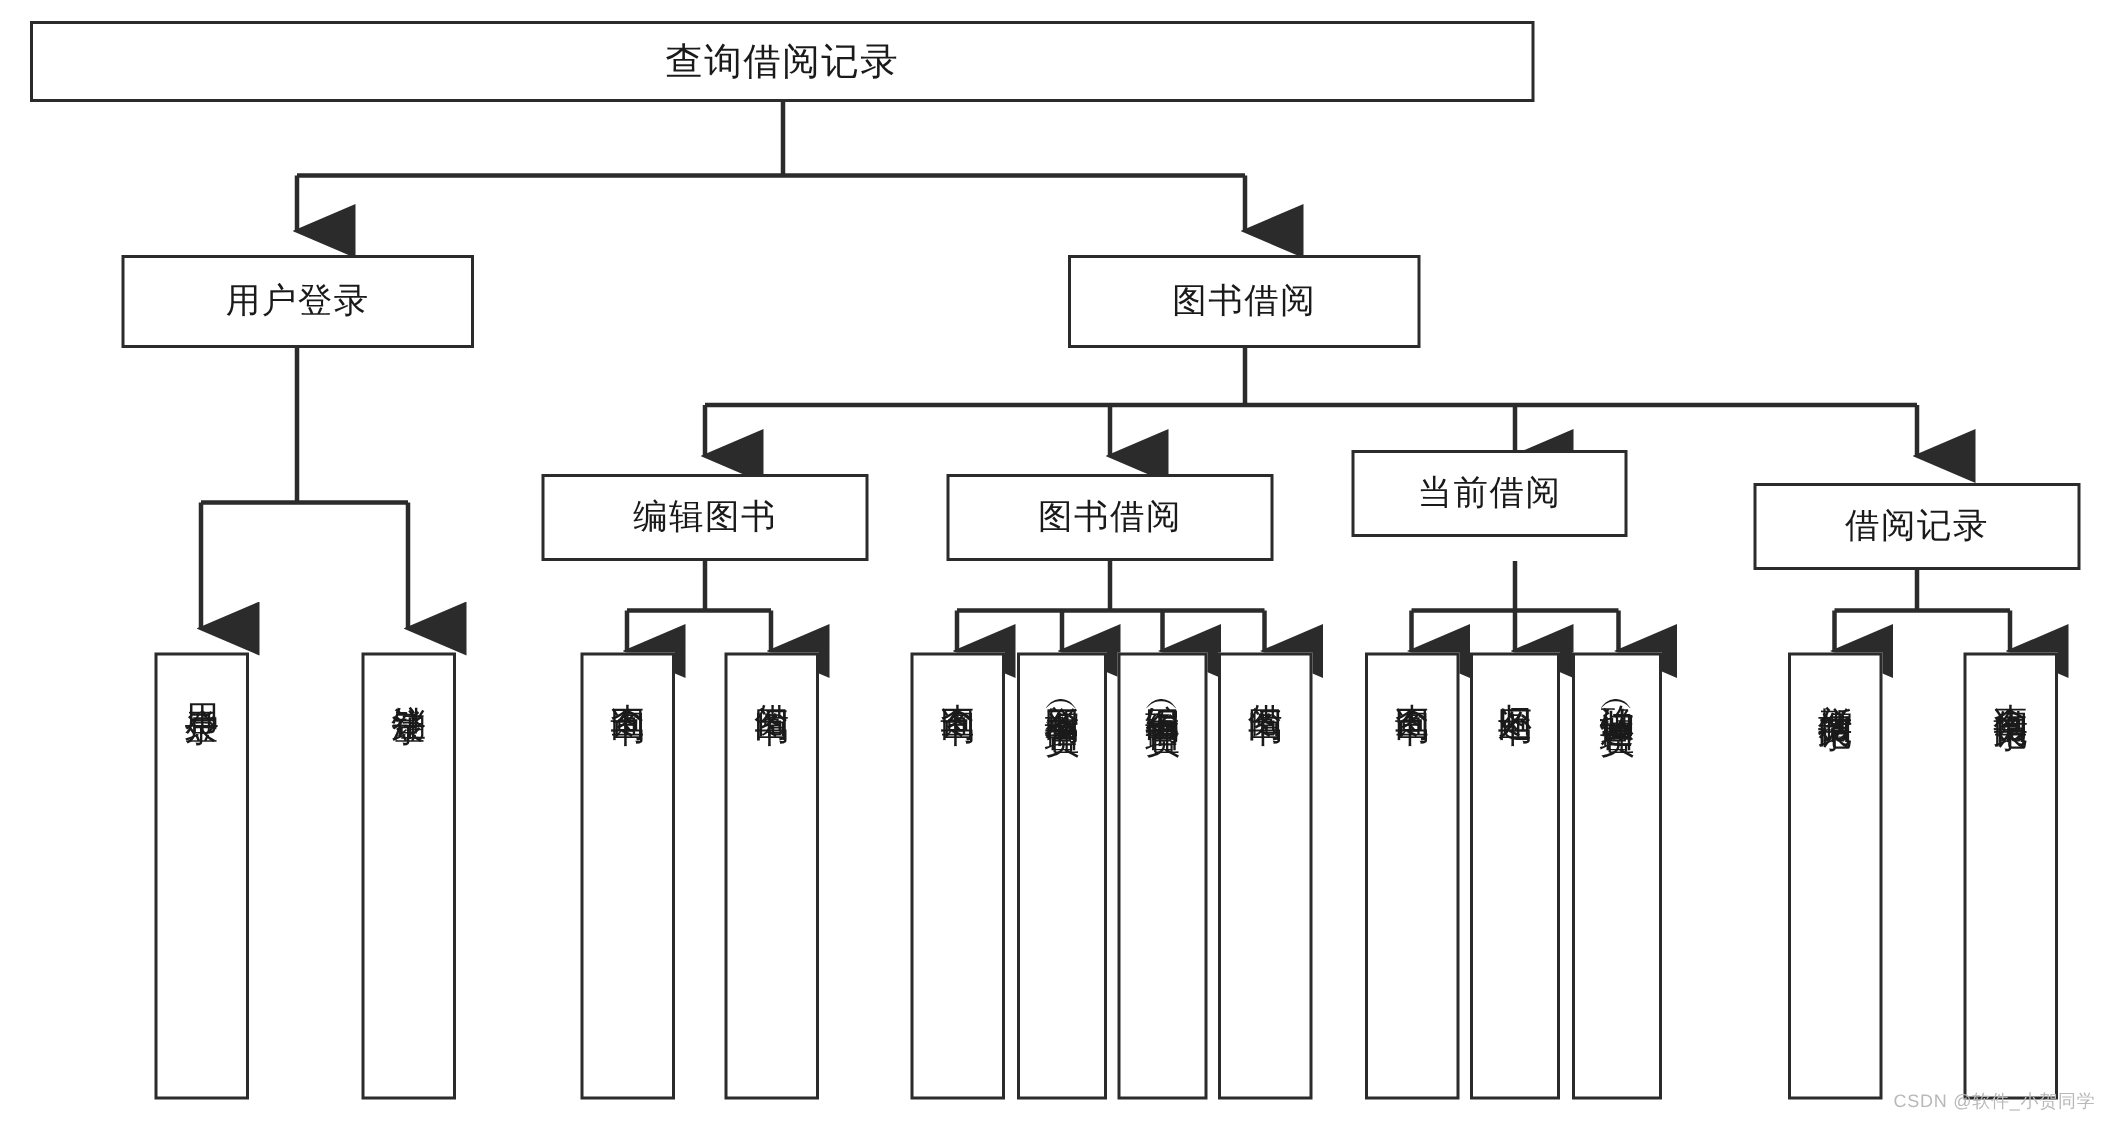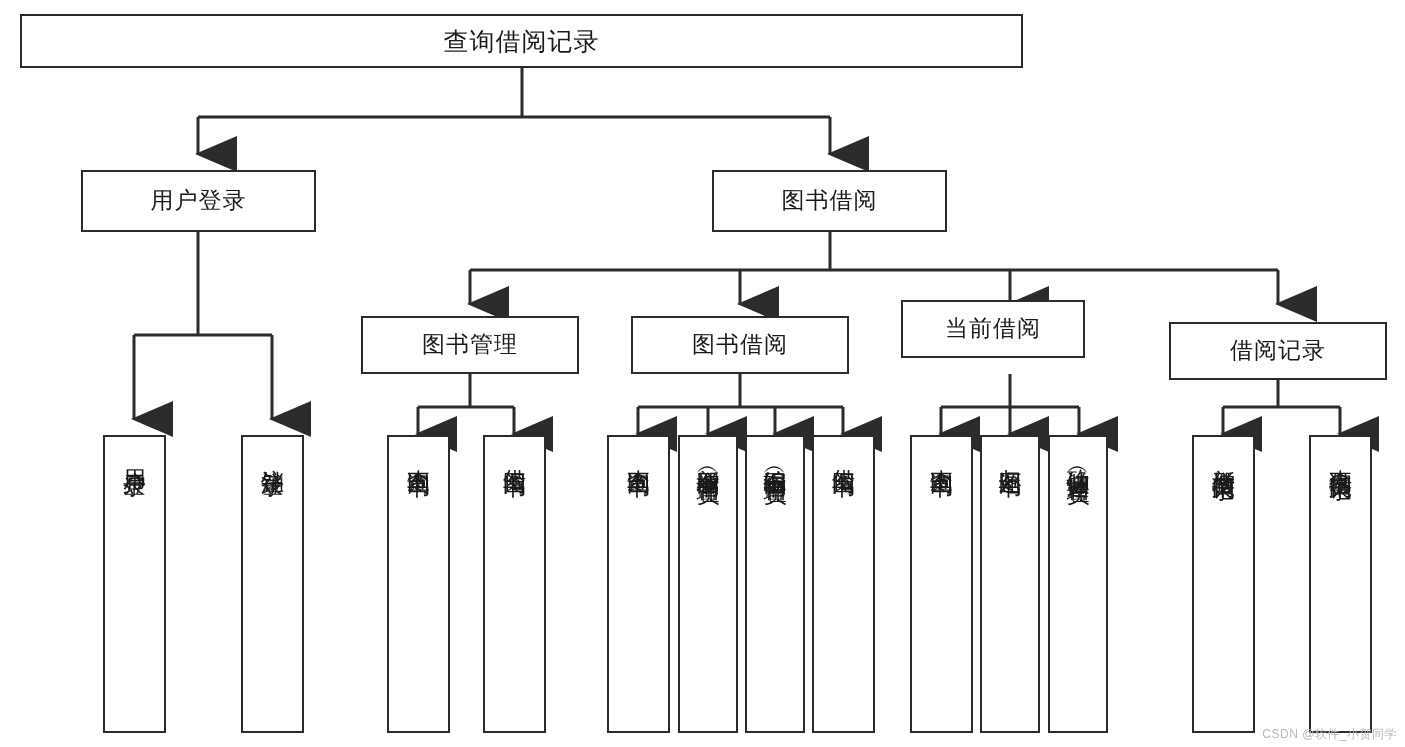--- a/index.html
+++ b/index.html
@@ -133,21 +133,21 @@
   </div>
 
   <div class="node node-h" style="left:81px; top:170px; width:235px; height:62px;">
     <span>用户登录</span>
   </div>
   <div class="node node-h" style="left:712px; top:170px; width:235px; height:62px;">
     <span>图书借阅</span>
   </div>
 
   <div class="node node-h" style="left:361px; top:316px; width:218px; height:58px;">
-    <span>图书管理</span>
+    <span>编辑图书</span>
   </div>
   <div class="node node-h" style="left:631px; top:316px; width:218px; height:58px;">
     <span>图书借阅</span>
   </div>
   <div class="node node-h" style="left:901px; top:300px; width:184px; height:58px;">
     <span>当前借阅</span>
   </div>
   <div class="node node-h" style="left:1169px; top:322px; width:218px; height:58px;">
     <span>借阅记录</span>
   </div>

